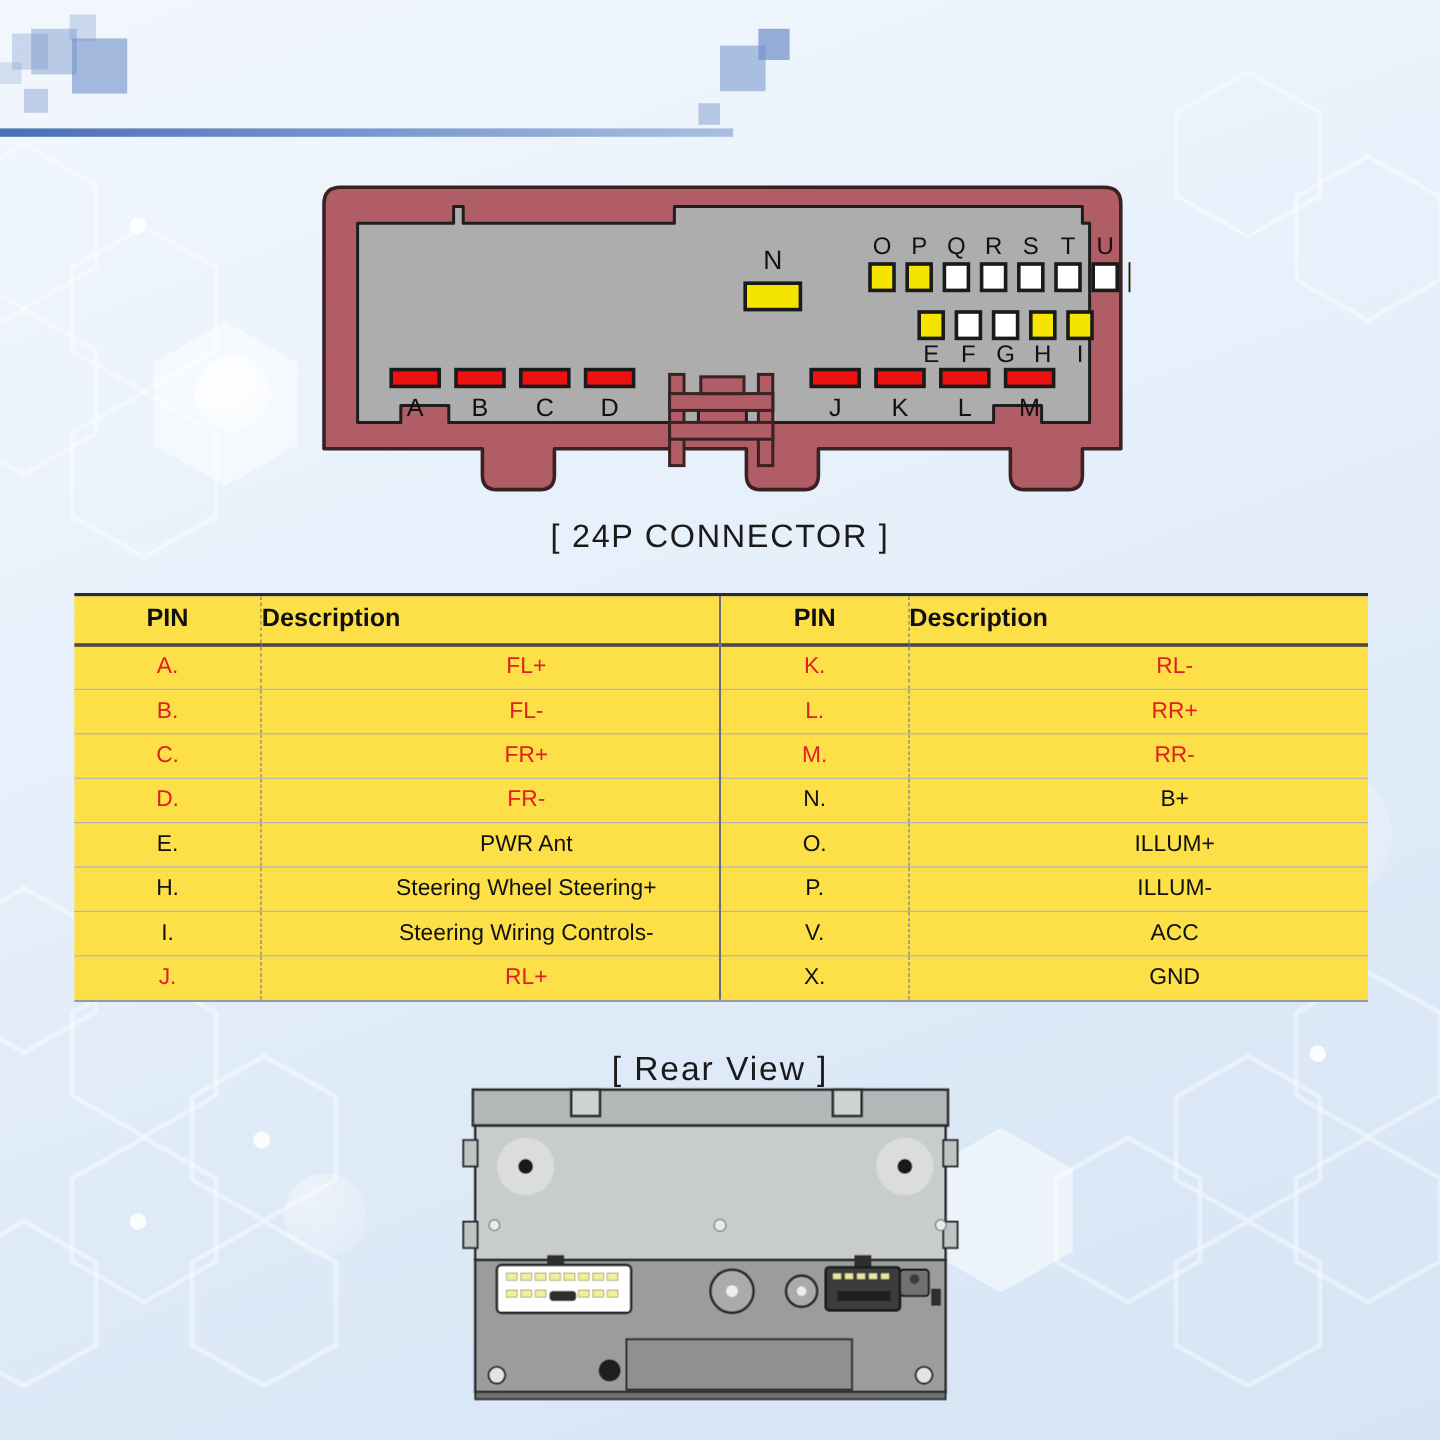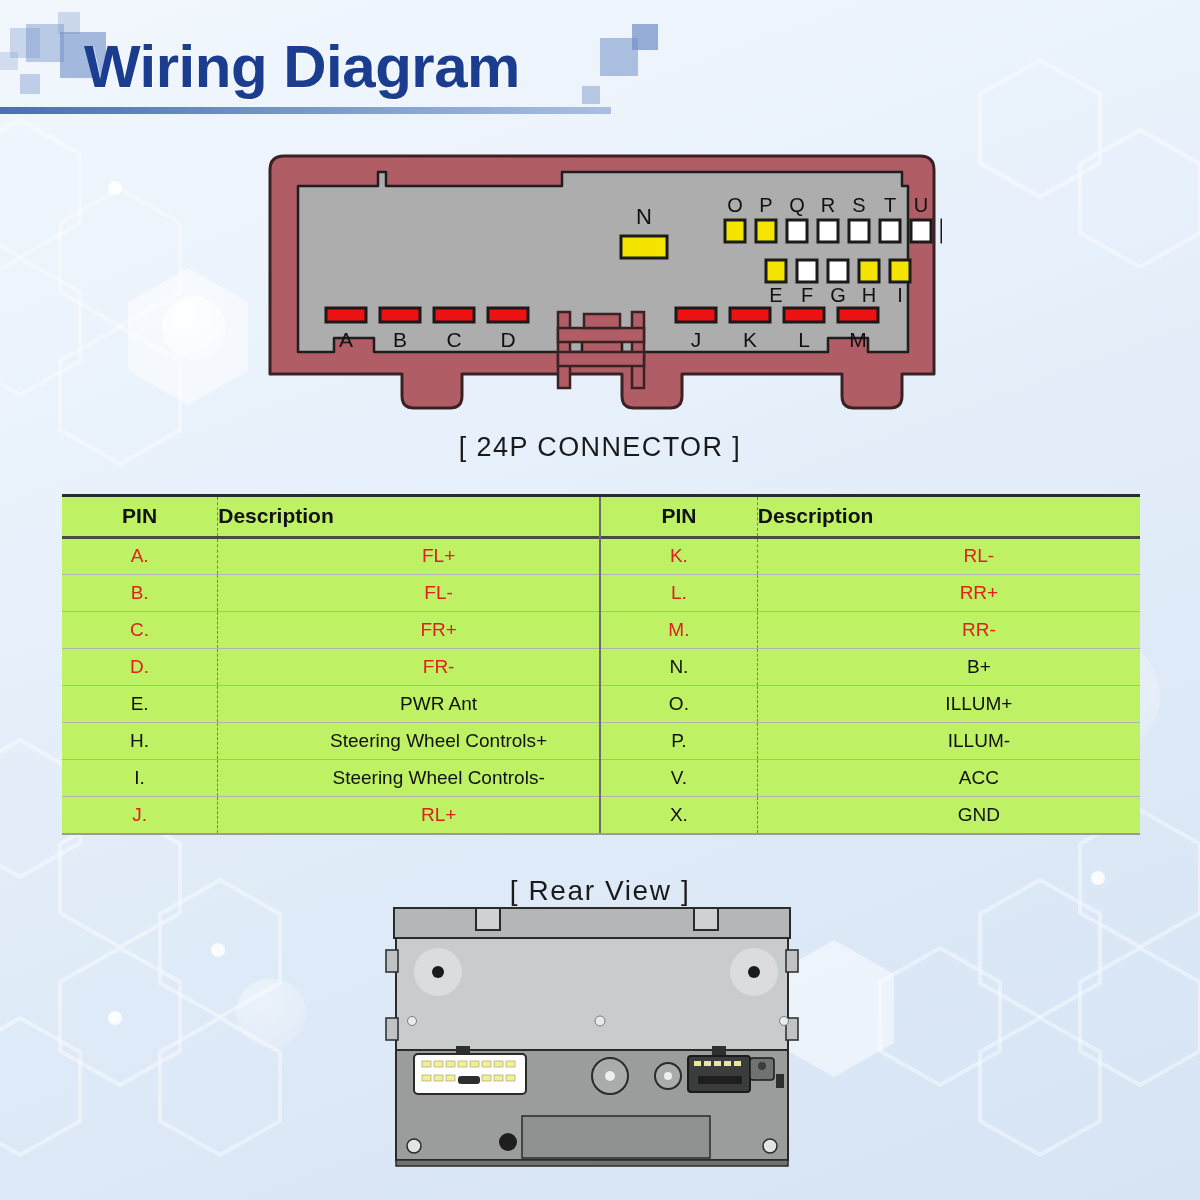--- a/index.html
+++ b/index.html
@@ -50,21 +50,21 @@
     display: flex;
     background: #ecedef;
     border-top: 3px solid #2b2b2b;
     border-bottom: 2px solid #9a9a9a;
   }
   .half { width: 50%; }
   .half.left { border-right: 2px solid #6e6e6e; }
   table { width: 100%; border-collapse: collapse; }
   th, td {
     font-size: 19px; text-align: center; height: 37px;
-    background: #bef264;
+    background: #fde047;
     font-family: "Liberation Sans", sans-serif;
   }
   thead th {
     font-weight: bold; color: #111; font-size: 21px; height: 40px;
     border-bottom: 3px solid #4a4a4a;
   }
   tbody td { border-bottom: 1px solid #b3b3b3; color: #111; font-weight: normal; }
   tbody tr:last-child td { border-bottom: none; }
   .col-pin { width: 29%; }
   .col-desc { width: 71%; text-align: center; padding-left: 60px; }
@@ -128,21 +128,20 @@
 <div class="bg-circle" style="left:236px; top:978px; width:70px; height:70px; opacity:.5;"></div>
 
 <div id="header">
   <div class="deco-sq" style="left:26px; top:24px; width:38px; height:38px; opacity:.45;"></div>
   <div class="deco-sq" style="left:58px; top:12px; width:22px; height:22px; opacity:.30;"></div>
   <div class="deco-sq" style="left:60px; top:32px; width:46px; height:46px; opacity:.62;"></div>
   <div class="deco-sq" style="left:10px; top:28px; width:30px; height:30px; opacity:.32;"></div>
   <div class="deco-sq" style="left:20px; top:74px; width:20px; height:20px; opacity:.40;"></div>
   <div class="deco-sq" style="left:0px; top:52px; width:18px; height:18px; opacity:.25;"></div>
 
-  <div id="title-text">Wiring Diagram</div>
 
   <div class="deco-sq" style="left:600px; top:38px; width:38px; height:38px; opacity:.55;"></div>
   <div class="deco-sq" style="left:632px; top:24px; width:26px; height:26px; opacity:.72;"></div>
   <div class="deco-sq" style="left:582px; top:86px; width:18px; height:18px; opacity:.45;"></div>
 
   <div id="title-rule"></div>
 </div>
 
 <svg id="connector-wrap" viewBox="0 0 680 262" xmlns="http://www.w3.org/2000/svg">
 
@@ -262,25 +261,25 @@
         <tr>
           <td class="col-pin sep red">D.</td>
           <td class="col-desc red">FR-</td>
         </tr>
         <tr>
           <td class="col-pin sep">E.</td>
           <td class="col-desc">PWR Ant</td>
         </tr>
         <tr>
           <td class="col-pin sep">H.</td>
-          <td class="col-desc">Steering Wheel Controls+</td>
+          <td class="col-desc">Steering Wheel Steering+</td>
         </tr>
         <tr>
           <td class="col-pin sep">I.</td>
-          <td class="col-desc">Steering Wheel Controls-</td>
+          <td class="col-desc">Steering Wiring Controls-</td>
         </tr>
         <tr>
           <td class="col-pin sep red">J.</td>
           <td class="col-desc red">RL+</td>
         </tr>
       </tbody>
     </table>
   </div>
 
   <div class="half right">

